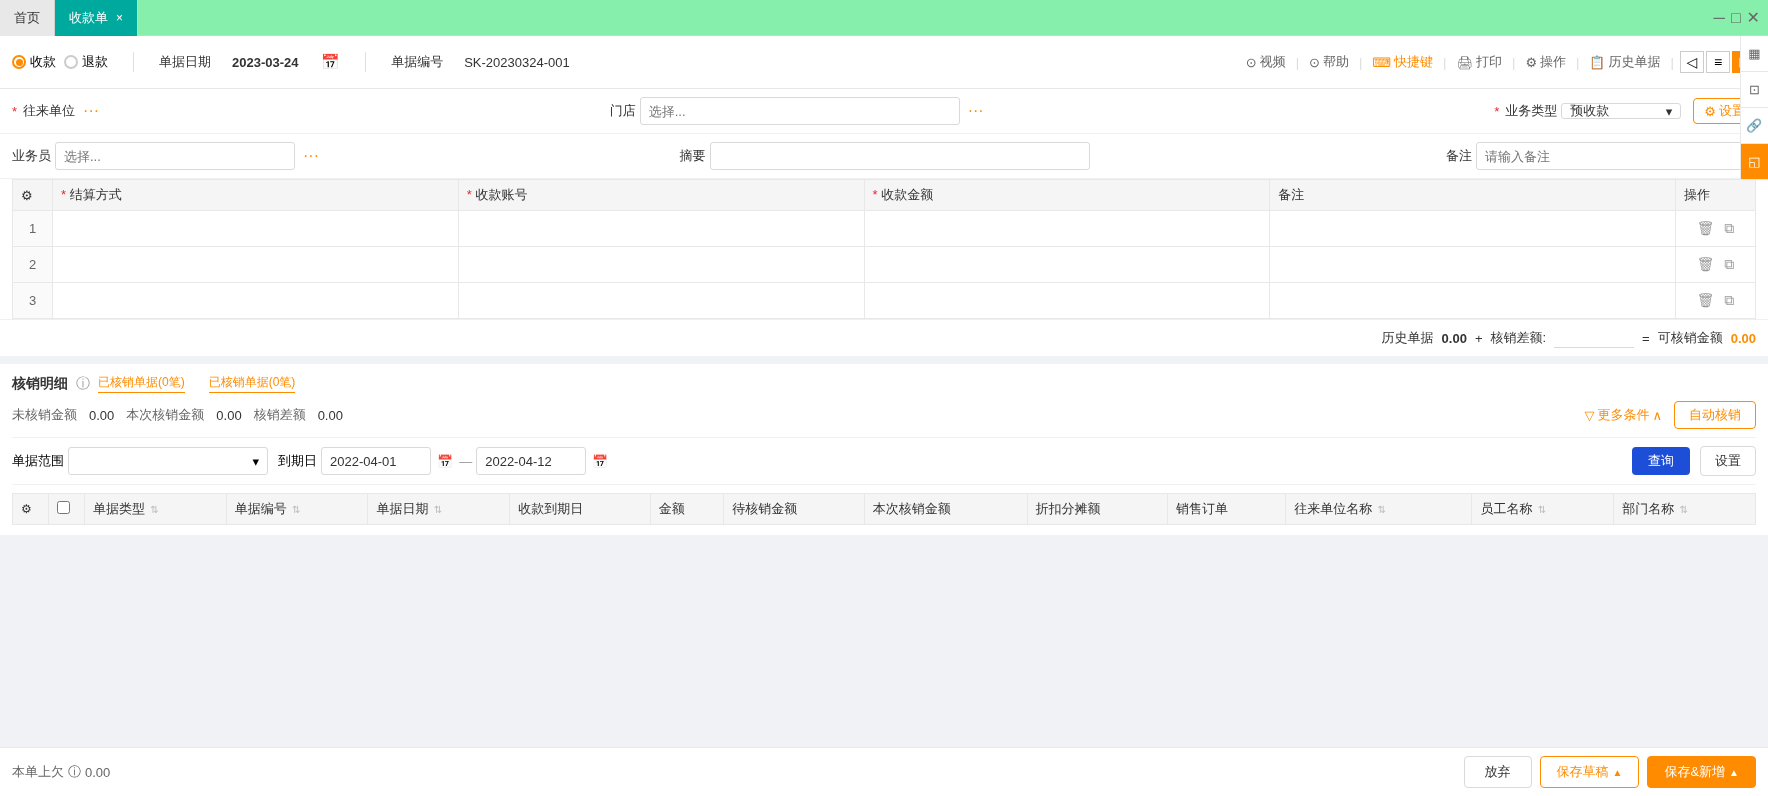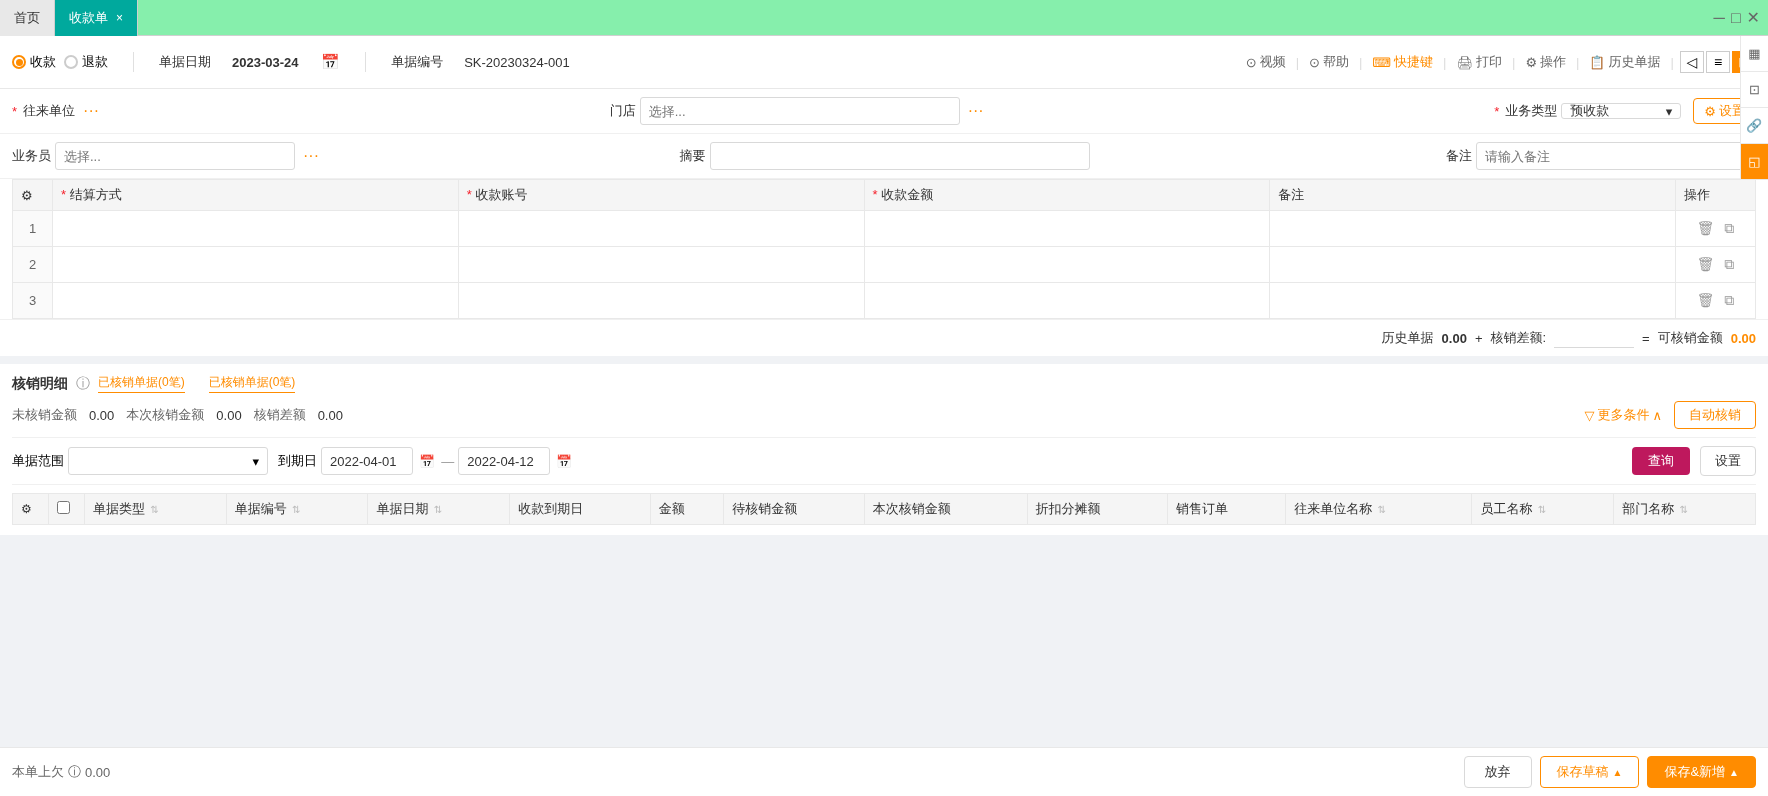--- a/index.html
+++ b/index.html
@@ -131,25 +131,25 @@
       margin-bottom: 8px;
     }
     .filter-field { display: flex; align-items: center; gap: 4px; }
     .filter-select {
       border: 1px solid #d9d9d9; border-radius: 3px; padding: 3px 8px;
       min-width: 200px; height: 28px; display: flex; align-items: center;
       justify-content: space-between; cursor: pointer;
     }
     .date-input {
       border: 1px solid #d9d9d9; border-radius: 3px; padding: 3px 8px;
-      width: 92px; height: 28px; color: #333; outline: none; font-size: 13px;
+      width: 110px; height: 28px; color: #333; outline: none; font-size: 13px;
     }
     .date-range-sep { color: #999; }
     .query-btn {
-      background: #be185d; color: #fff; border: none; padding: 5px 16px;
+      background: #1d4ed8; color: #fff; border: none; padding: 5px 16px;
       border-radius: 4px; cursor: pointer; font-size: 13px;
     }
     .setting-btn {
       background: #fff; border: 1px solid #d9d9d9; color: #333;
       padding: 5px 14px; border-radius: 4px; cursor: pointer; font-size: 13px;
     }
     .filter-spacer { flex: 1; }
 
     
     .bottom-table { width: 100%; border-collapse: collapse; }

